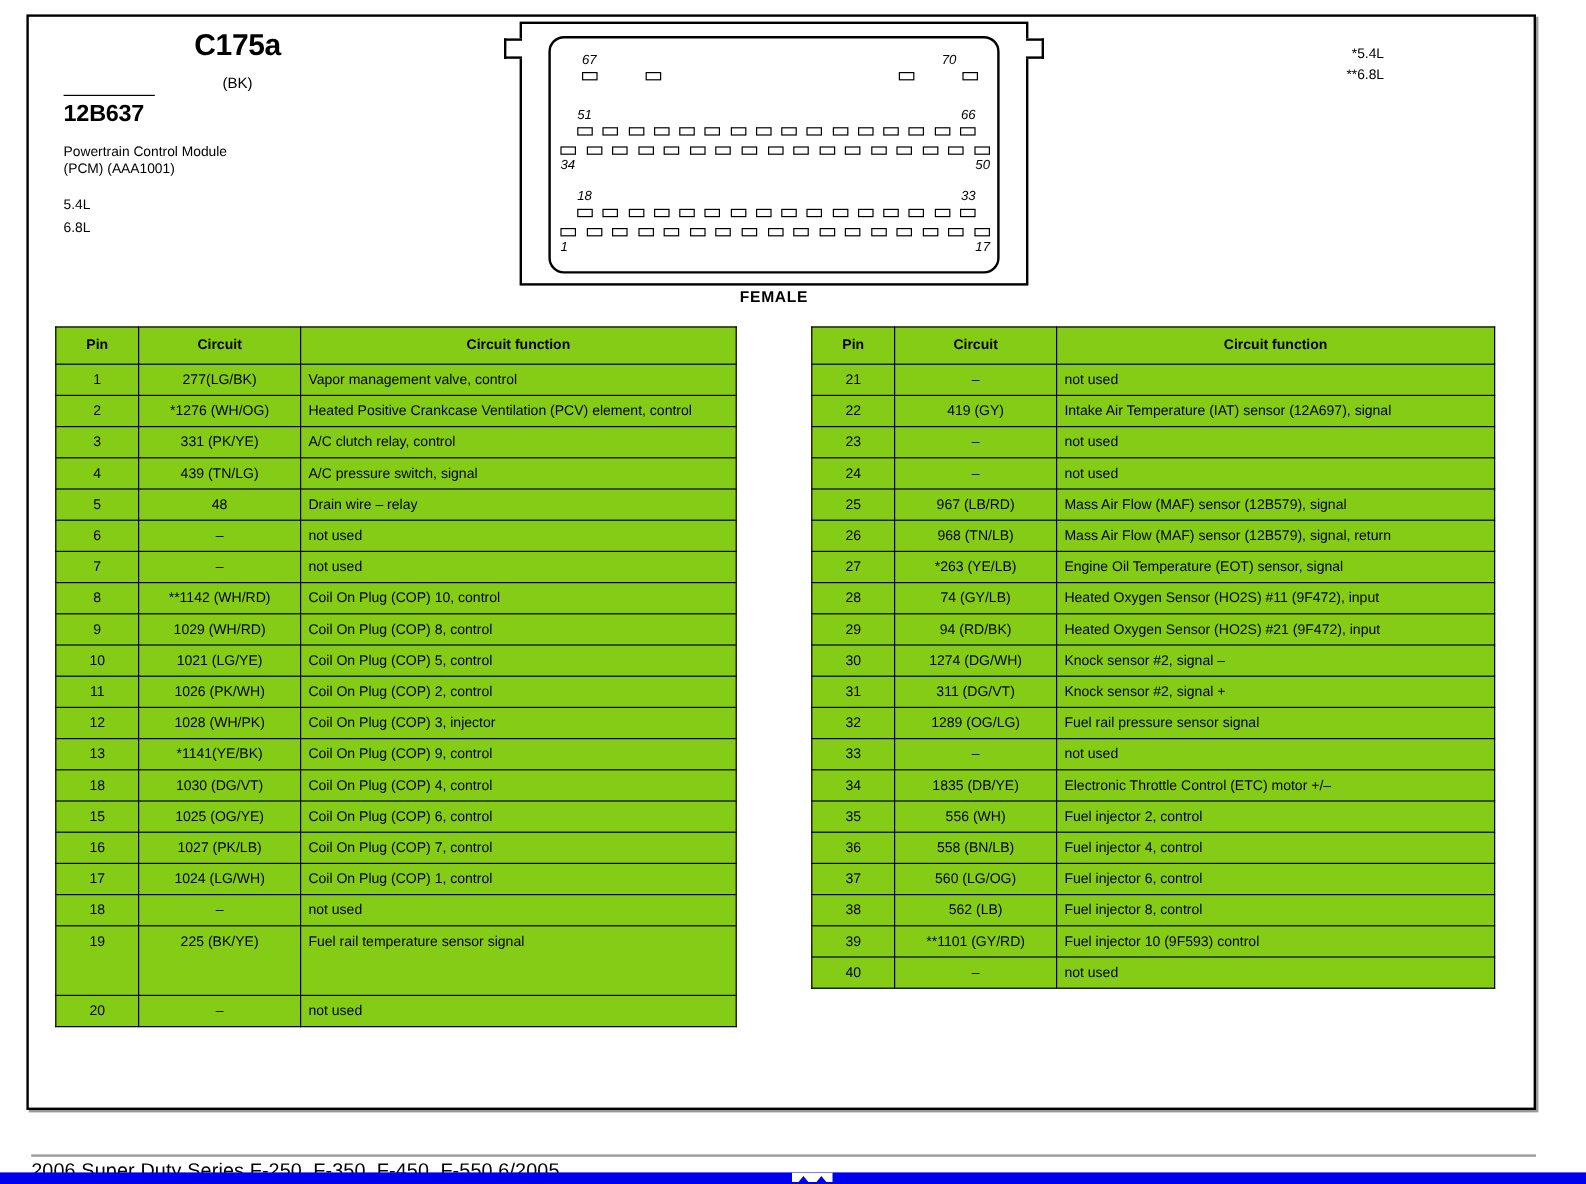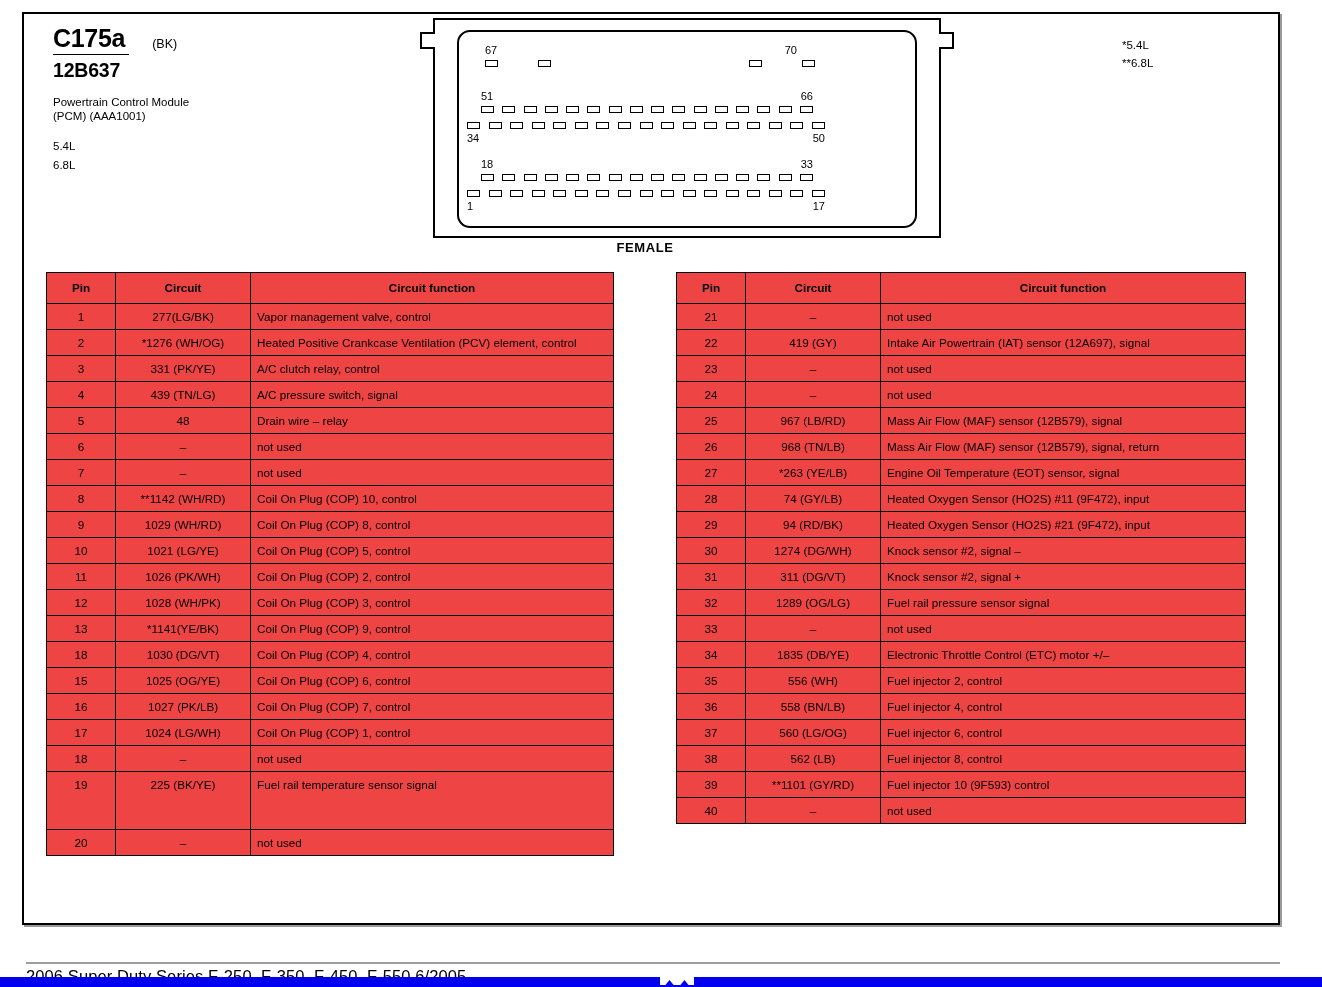--- a/index.html
+++ b/index.html
@@ -31,22 +31,23 @@
 
   
   #header-block {
     position: absolute;
     left: 53px;
     top: 25px;
     width: 290px;
   }
   .conn-id-row {
     display: flex;
-    align-items: flex-end;
-    gap: 27px;
+    align-items: center;
+    gap: 11px;
+    flex-direction: column;
   }
   .conn-id {
     font-size: 25px;
     font-weight: bold;
     letter-spacing: -0.3px;
     line-height: 1.05;
   }
   .conn-color {
     font-size: 12.5px;
     font-weight: normal;
@@ -75,36 +76,38 @@
     line-height: 1.62;
   }
 
   
   #footnote-legend {
     position: absolute;
     left: 1122px;
     top: 36px;
     font-size: 11.5px;
     line-height: 1.58;
+    text-align: right;
   }
 
   
   #connector-wrap {
     position: absolute;
     left: 433px;
     top: 18px;
     width: 424px;
   }
   #connector-outer {
     position: relative;
-    width: 508px;
+    width: 424px;
     height: 220px;
     border: 2px solid #000;
     box-sizing: border-box;
     background: #fff;
+    font-style: italic;
   }
   
   .tab {
     position: absolute;
     width: 15px;
     height: 17px;
     background: #fff;
     border: 2px solid #000;
     box-sizing: border-box;
     top: 12px;
@@ -161,21 +164,21 @@
     font-size: 13px;
     font-weight: bold;
     letter-spacing: 0.6px;
   }
 
   
   .pin-table {
     position: absolute;
     border-collapse: collapse;
     table-layout: fixed;
-    background: #ef4444;
+    background: #84cc16;
   }
   #table-left  { left: 46px;  top: 272px; width: 568px; }
   #table-right { left: 676px; top: 272px; width: 570px; }
 
   .pin-table th,
   .pin-table td {
     border: 1px solid #000;
     font-size: 11.7px;
     padding: 0 6px;
     vertical-align: middle;
@@ -447,21 +450,21 @@
         <td class="col-func">Coil On Plug (COP) 5, control</td>
       </tr>
       <tr>
         <td class="col-pin">11</td>
         <td class="col-circuit">1026 (PK/WH)</td>
         <td class="col-func">Coil On Plug (COP) 2, control</td>
       </tr>
       <tr>
         <td class="col-pin">12</td>
         <td class="col-circuit">1028 (WH/PK)</td>
-        <td class="col-func">Coil On Plug (COP) 3, control</td>
+        <td class="col-func">Coil On Plug (COP) 3, injector</td>
       </tr>
       <tr>
         <td class="col-pin">13</td>
         <td class="col-circuit">*1141(YE/BK)</td>
         <td class="col-func">Coil On Plug (COP) 9, control</td>
       </tr>
       <tr>
         <td class="col-pin">18</td>
         <td class="col-circuit">1030 (DG/VT)</td>
         <td class="col-func">Coil On Plug (COP) 4, control</td>
@@ -509,21 +512,21 @@
   </thead>
   <tbody id="table-right-body">
       <tr>
         <td class="col-pin">21</td>
         <td class="col-circuit">–</td>
         <td class="col-func">not used</td>
       </tr>
       <tr>
         <td class="col-pin">22</td>
         <td class="col-circuit">419 (GY)</td>
-        <td class="col-func">Intake Air Powertrain (IAT) sensor (12A697), signal</td>
+        <td class="col-func">Intake Air Temperature (IAT) sensor (12A697), signal</td>
       </tr>
       <tr>
         <td class="col-pin">23</td>
         <td class="col-circuit">–</td>
         <td class="col-func">not used</td>
       </tr>
       <tr>
         <td class="col-pin">24</td>
         <td class="col-circuit">–</td>
         <td class="col-func">not used</td>

